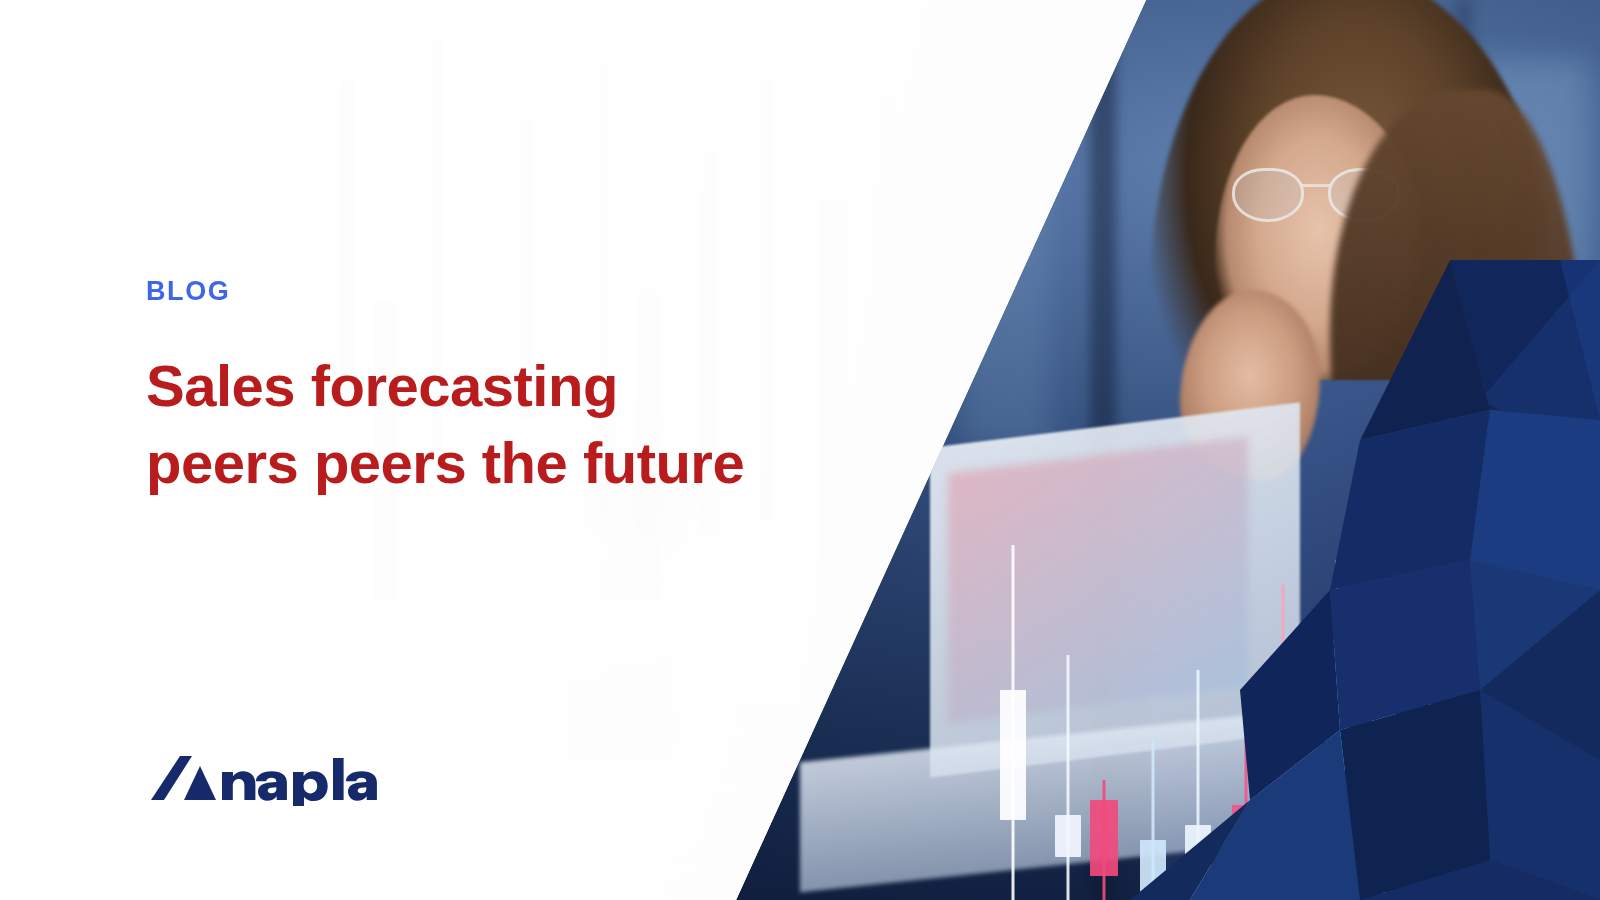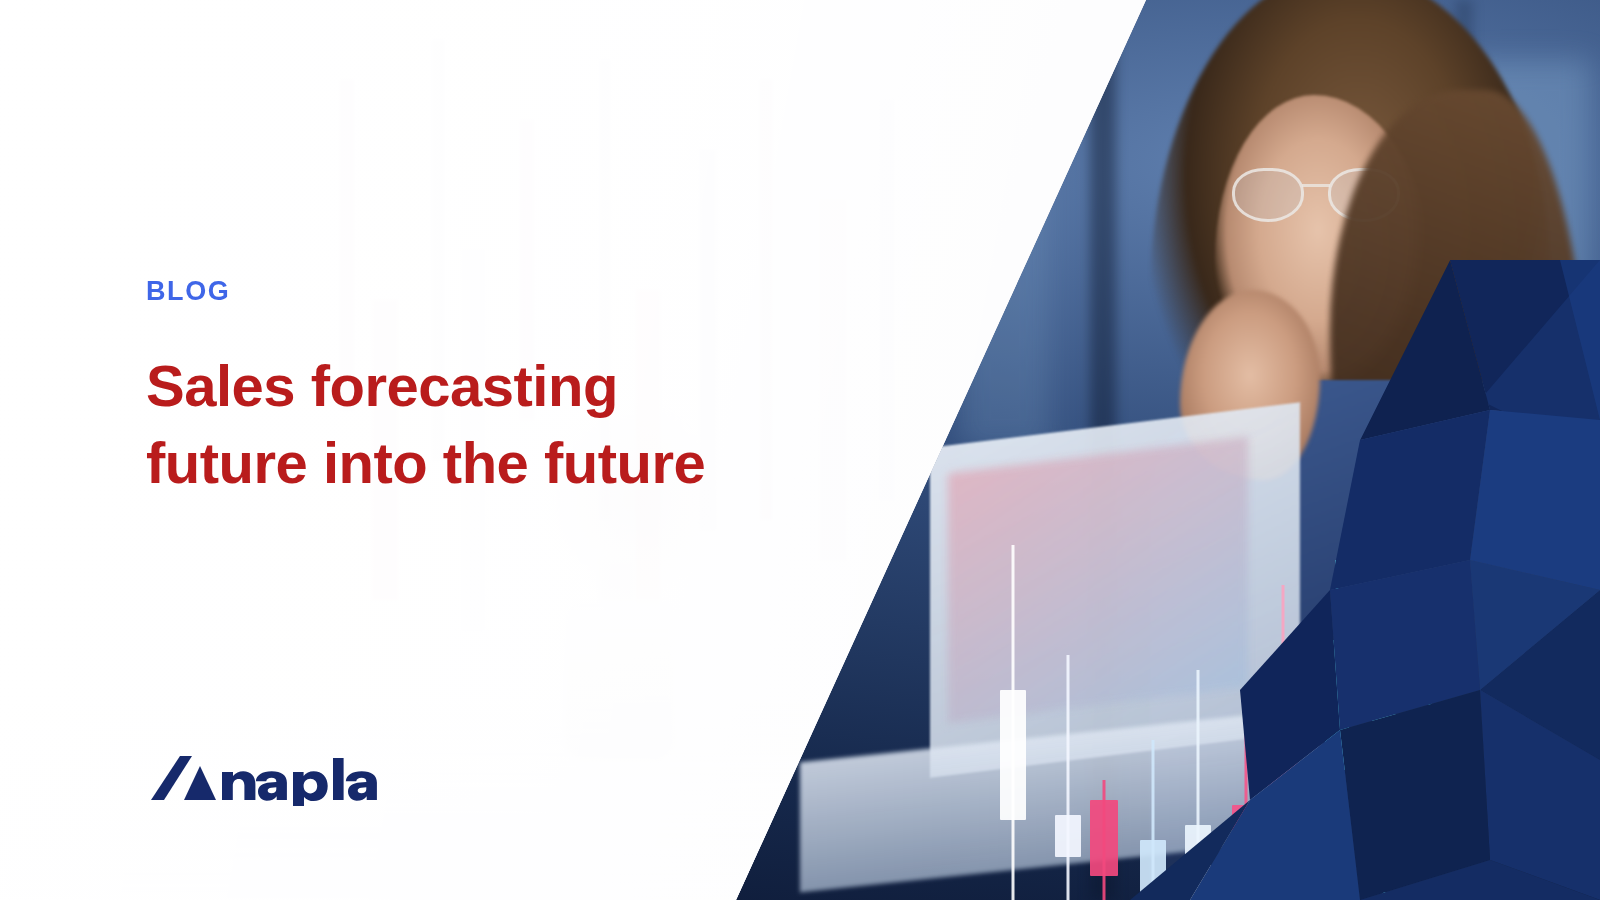--- a/index.html
+++ b/index.html
@@ -263,21 +263,21 @@
       <polygon points="210,470 350,430 360,600 230,640" fill="#0f2350"></polygon>
       <polygon points="120,540 210,470 230,640 60,640" fill="#1a3a7a"></polygon>
       <polygon points="360,600 470,640 230,640" fill="#142c63"></polygon>
       <polygon points="0,640 60,640 120,540" fill="#122a5c"></polygon>
       <polygon points="470,160 470,0 430,0" fill="#1c3f88" opacity=".55"></polygon>
     </g>
   </svg>
 
   <div class="content">
     <div class="eyebrow">BLOG</div>
-    <h1 class="headline"><span>Sales forecasting</span><br><span>future into the future</span></h1>
+    <h1 class="headline"><span>Sales forecasting</span><br><span>peers peers the future</span></h1>
   </div>
 
   <div class="logo">
     <svg width="236" height="56" viewBox="0 0 236 56">
       <g fill="#16296b">
 
         <polygon points="34,6 46,6 18,50 5,50"></polygon>
 
         <polygon points="54,16 70,50 38,50"></polygon>
 

